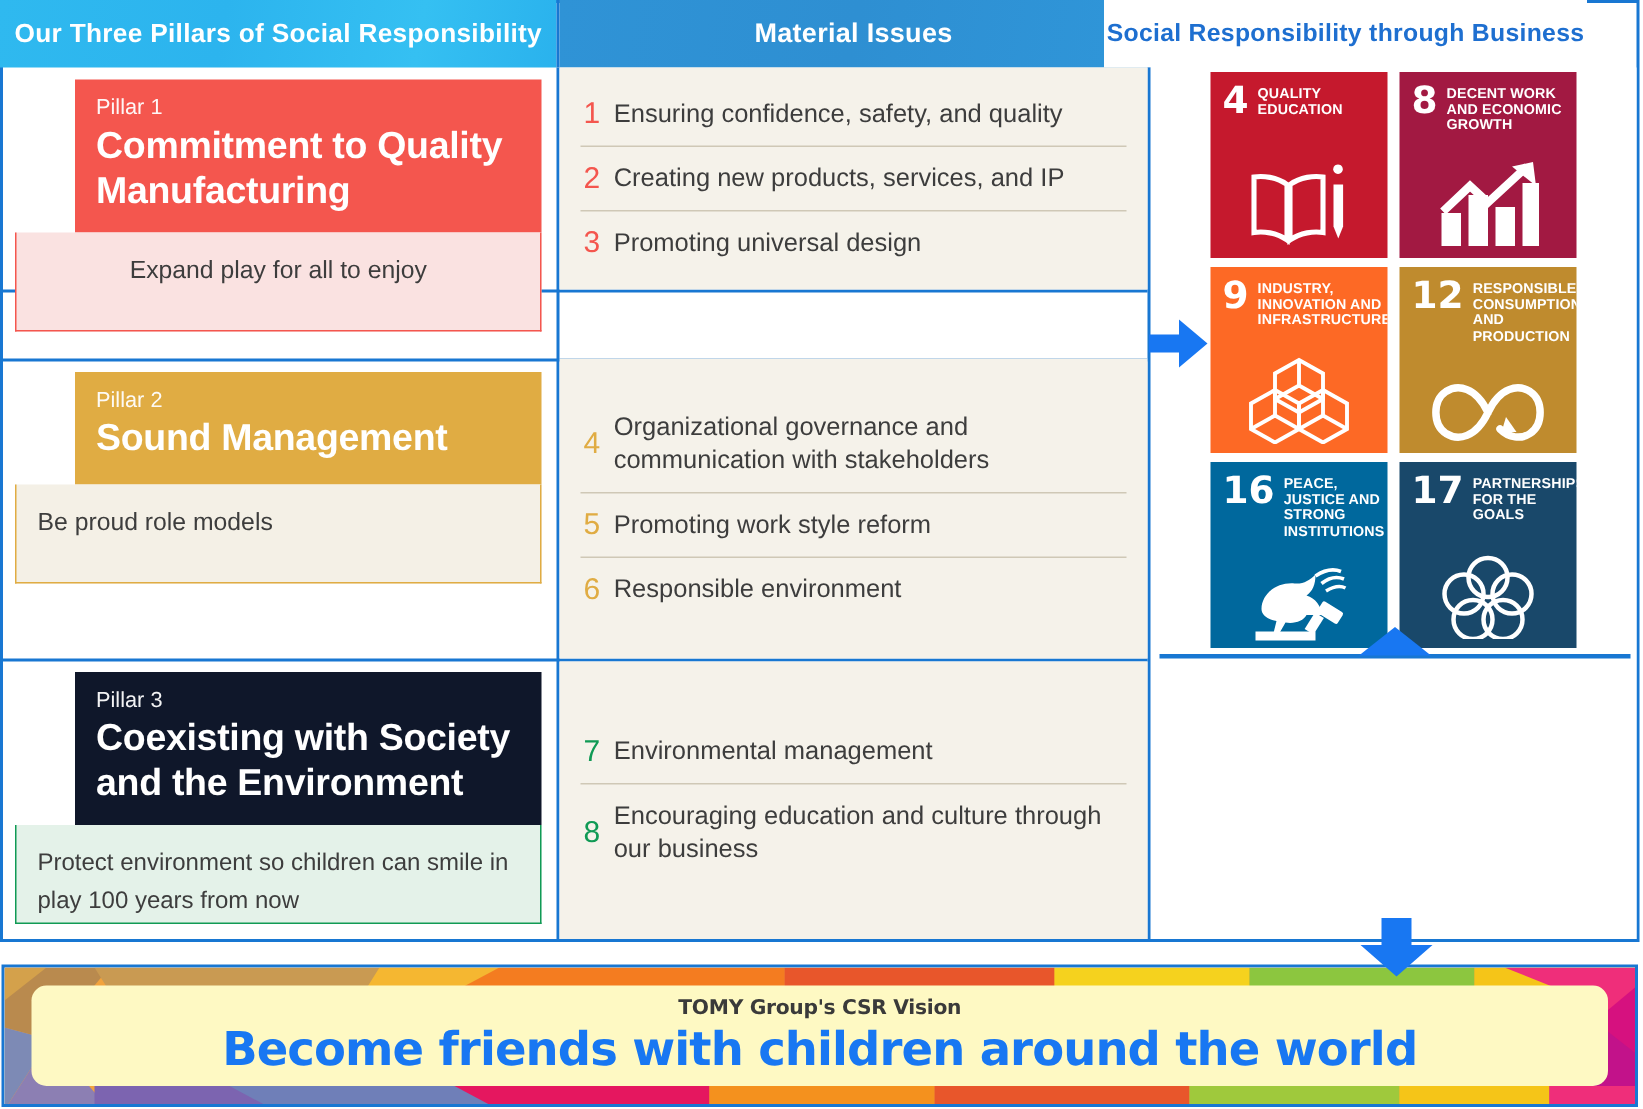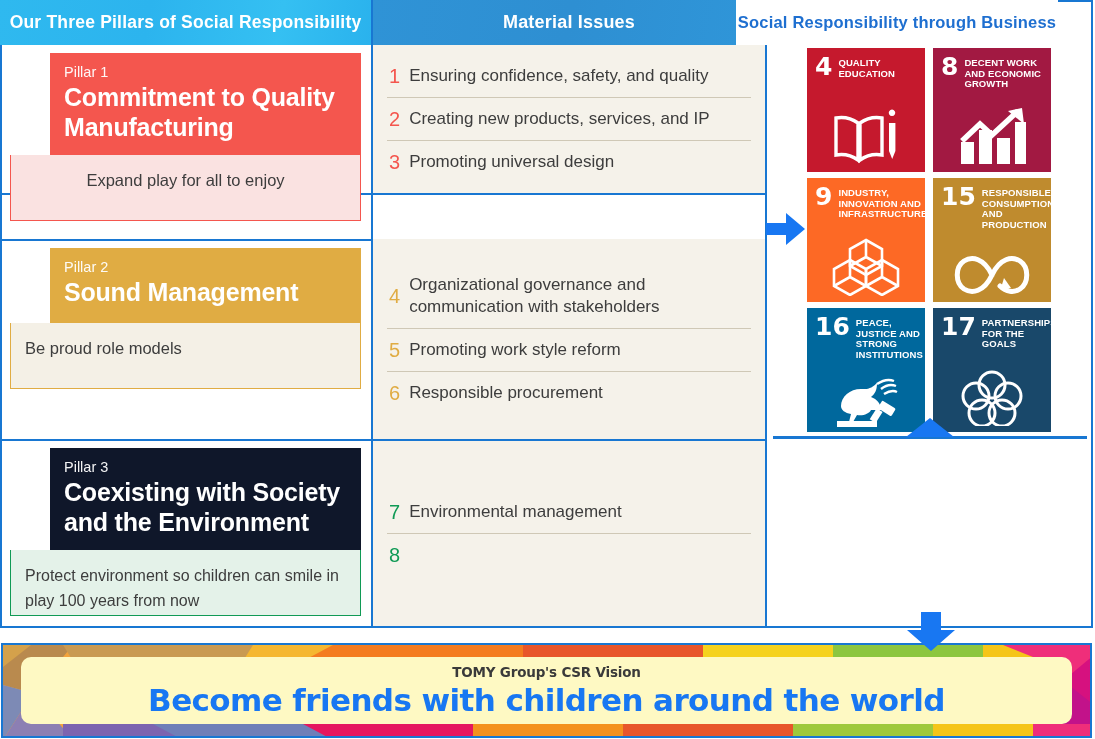--- a/index.html
+++ b/index.html
@@ -220,33 +220,34 @@
       <div class="issue">
         <span class="issue-num n-yellow">4</span>
         <span class="issue-txt">Organizational governance and communication with stakeholders</span>
       </div>
       <div class="issue">
         <span class="issue-num n-yellow">5</span>
         <span class="issue-txt">Promoting work style reform</span>
       </div>
       <div class="issue">
         <span class="issue-num n-yellow">6</span>
-        <span class="issue-txt">Responsible procurement</span>
+        <span class="issue-txt">Responsible environment</span>
       </div>
     </div>
   </div>
 
   <div class="issues-block" id="issues-3">
     <div class="issue-list">
       <div class="issue">
         <span class="issue-num n-green">7</span>
         <span class="issue-txt">Environmental management</span>
       </div>
       <div class="issue">
         <span class="issue-num n-green">8</span>
+        <span class="issue-txt">Encouraging education and culture through our business</span>
       </div>
     </div>
   </div>
 
   <div id="right-panel">
 
     <div class="sdg-grid">
 
       <div class="sdg-tile c4" style="background: rgb(197, 25, 45);">
         <div class="sdg-top">
@@ -298,21 +299,21 @@
               <path d="M20 22 L20 39 M20 39 L4 48 M20 39 L36 48"></path>
               <path d="M52 22 L68 31 L68 48 L52 57 L36 48 L36 31 Z"></path>
               <path d="M52 22 L52 39 M52 39 L36 48 M52 39 L68 48"></path>
             </g>
           </svg>
         </div>
       </div>
 
       <div class="sdg-tile c12" style="background: rgb(191, 139, 46);">
         <div class="sdg-top">
-          <span class="sdg-num">15</span>
+          <span class="sdg-num">12</span>
           <span class="sdg-lbl">Responsible Consumption and Production</span>
         </div>
         <div class="sdg-art" style="height:50px;">
           <svg width="80" height="42" viewBox="0 0 80 42">
             <path d="M40 21 C32 4 20 2 12 7 C3 13 3 29 12 35 C20 40 32 38 40 21 C48 4 60 2 68 7 C77 13 77 29 68 35 C62 39 54 38 48 32" stroke="#fff" stroke-width="5" fill="none" stroke-linecap="round"></path>
             <path d="M52 24 L49 34 L59 34 Z" fill="#fff"></path>
           </svg>
         </div>
       </div>
 

